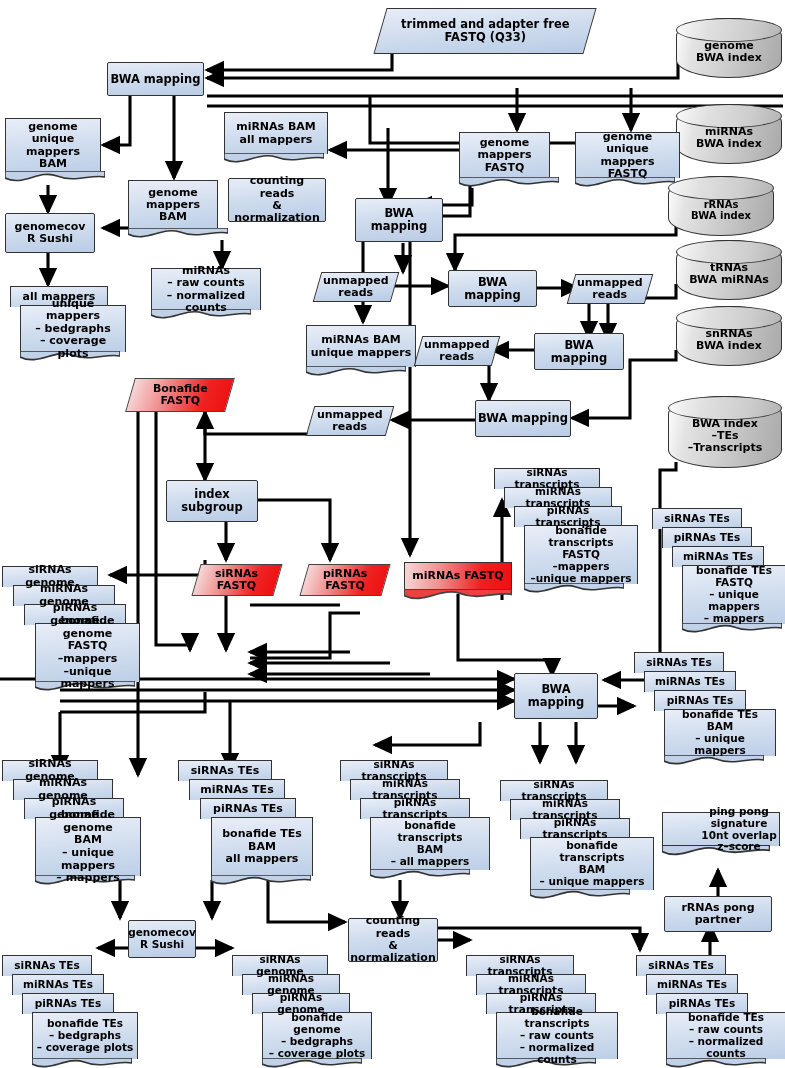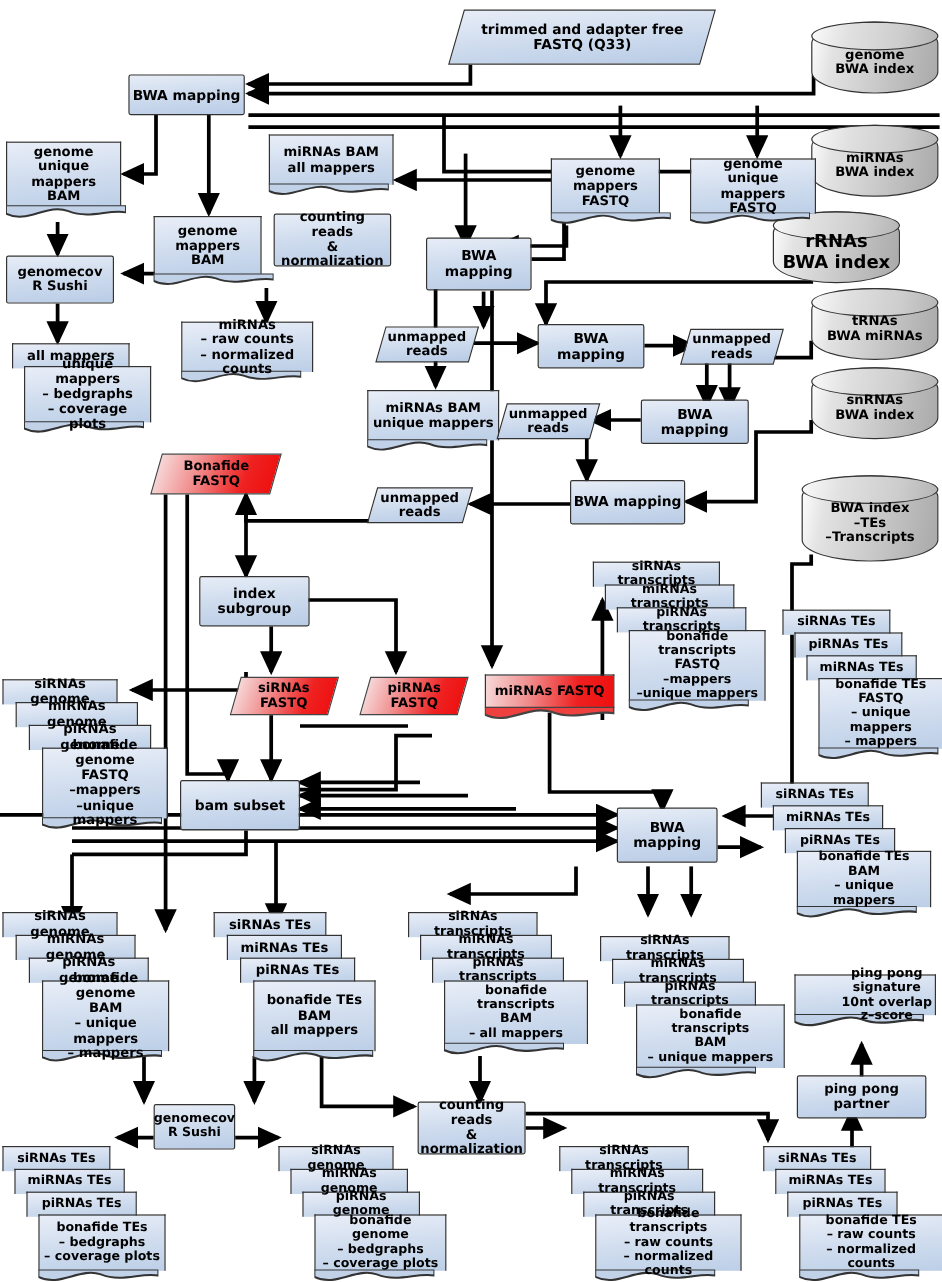--- a/index.html
+++ b/index.html
@@ -208,21 +208,21 @@
   <div class="cyl" style="left:676px;top:18px;width:104px;height:58px;font-size:11px;">
     <div class="top"></div>
     <span class="lbl" style="white-space:pre-line">genome
 BWA index</span>
   </div>
   <div class="cyl" style="left:676px;top:104px;width:104px;height:58px;font-size:11px;">
     <div class="top"></div>
     <span class="lbl" style="white-space:pre-line">miRNAs
 BWA index</span>
   </div>
-  <div class="cyl" style="left:644px;top:176px;width:104px;height:58px;font-size:15px;">
+  <div class="cyl" style="left:668px;top:176px;width:104px;height:58px;font-size:10px;">
     <div class="top"></div>
     <span class="lbl" style="white-space:pre-line">rRNAs
 BWA index</span>
   </div>
   <div class="cyl" style="left:676px;top:240px;width:104px;height:58px;font-size:11px;">
     <div class="top"></div>
     <span class="lbl" style="white-space:pre-line">tRNAs
 BWA miRNAs</span>
   </div>
   <div class="cyl" style="left:676px;top:306px;width:104px;height:58px;font-size:11px;">
@@ -378,37 +378,34 @@
 FASTQ</span>
   </div>
 
   <div class="doc node red" style="left:404px;top:562px;width:108px;height:28px;font-size:11px;text-align:center;">
     <span class="lbl">miRNAs FASTQ</span>
     <svg class="wave" viewBox="0 0 100 13" preserveAspectRatio="none">
       <path d="M0,0 L0,6 C18,15 34,-2 52,4 C70,11 86,2 100,5 L100,0 z" fill="#ef4040" stroke="#444" stroke-width="1.7"></path>
     </svg>
   </div>
 
-  <div class="node proc" style="left:150px;top:650px;width:100px;height:42px;font-size:11.5px;">
-    <span class="lbl">bam subset</span>
-  </div>
 
   <div class="node proc" style="left:128px;top:920px;width:68px;height:38px;font-size:10.5px;">
     <span class="lbl">genomecov
 R Sushi</span>
   </div>
 
   <div class="node proc" style="left:348px;top:918px;width:90px;height:44px;font-size:11px;">
     <span class="lbl">counting reads
 &amp;
 normalization</span>
   </div>
 
   <div class="node proc" style="left:664px;top:896px;width:108px;height:36px;font-size:11px;">
-    <span class="lbl">ping pong partner</span>
+    <span class="lbl">rRNAs pong partner</span>
   </div>
 
   <div class="doc node" style="left:662px;top:812px;width:118px;height:34px;font-size:10.5px;padding-left:36px;">
     <span class="lbl">ping pong signature
 10nt overlap z–score</span>
     <svg class="wave" viewBox="0 0 100 13" preserveAspectRatio="none">
       <path d="M0,0 L0,6 C18,15 34,-2 52,4 C70,11 86,2 100,5 L100,0 z" fill="#c1d2e8" stroke="#333" stroke-width="1.7"></path>
     </svg>
   </div>
 

